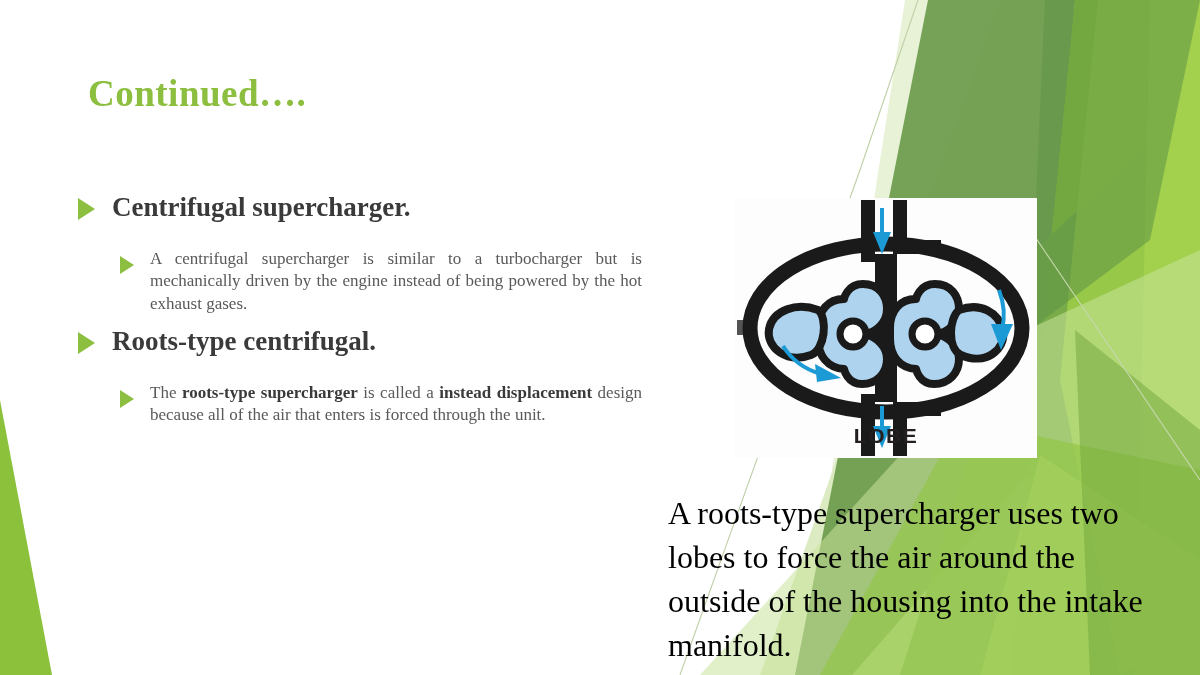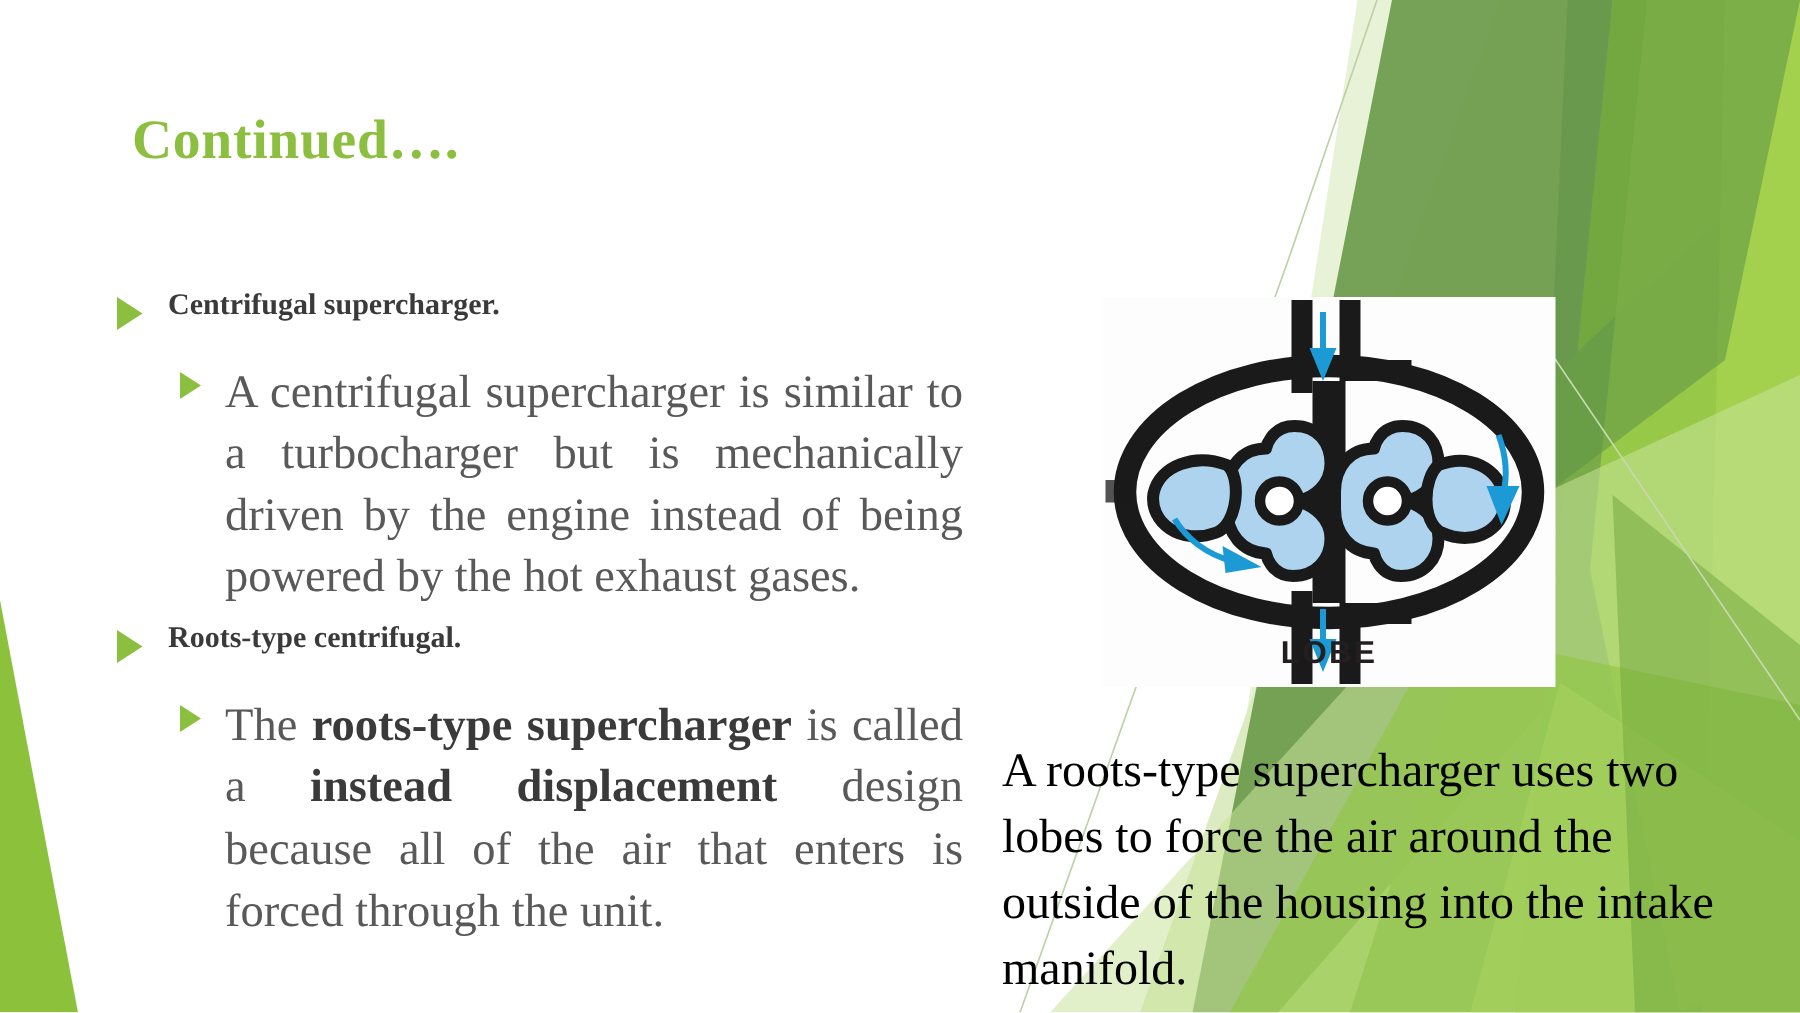--- a/index.html
+++ b/index.html
@@ -40,40 +40,40 @@
   
   .body-col {
     position: absolute;
     left: 72px;
     top: 192px;
     width: 570px;
   }
   .lvl1 {
     position: relative;
     padding-left: 40px;
-    font-size: 20px;
+    font-size: 27px;
     font-weight: bold;
     color: #3A3A3A;
     line-height: 1.18;
     margin-bottom: 2px;
   }
   .lvl1 .tri {
     position: absolute;
     left: 6px;
     top: 6px;
     width: 0;
     height: 0;
     border-top: 11px solid transparent;
     border-bottom: 11px solid transparent;
     border-left: 17px solid #8CBE3F;
   }
   .lvl2 {
     position: relative;
     padding-left: 78px;
-    font-size: 31px;
+    font-size: 17px;
     color: #595959;
     line-height: 1.33;
     text-align: justify;
     text-justify: inter-word;
     margin-top: 24px;
     margin-bottom: 10px;
   }
   .lvl2 .tri {
     position: absolute;
     left: 48px;

